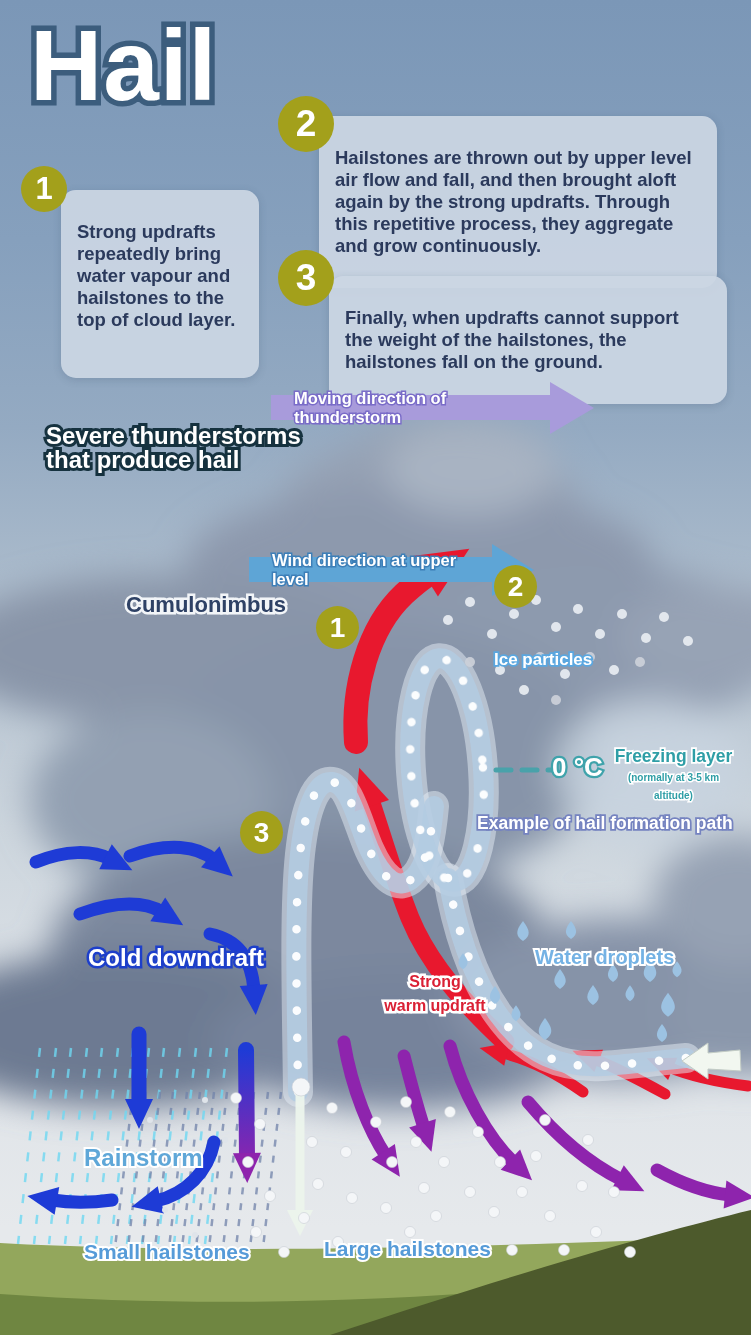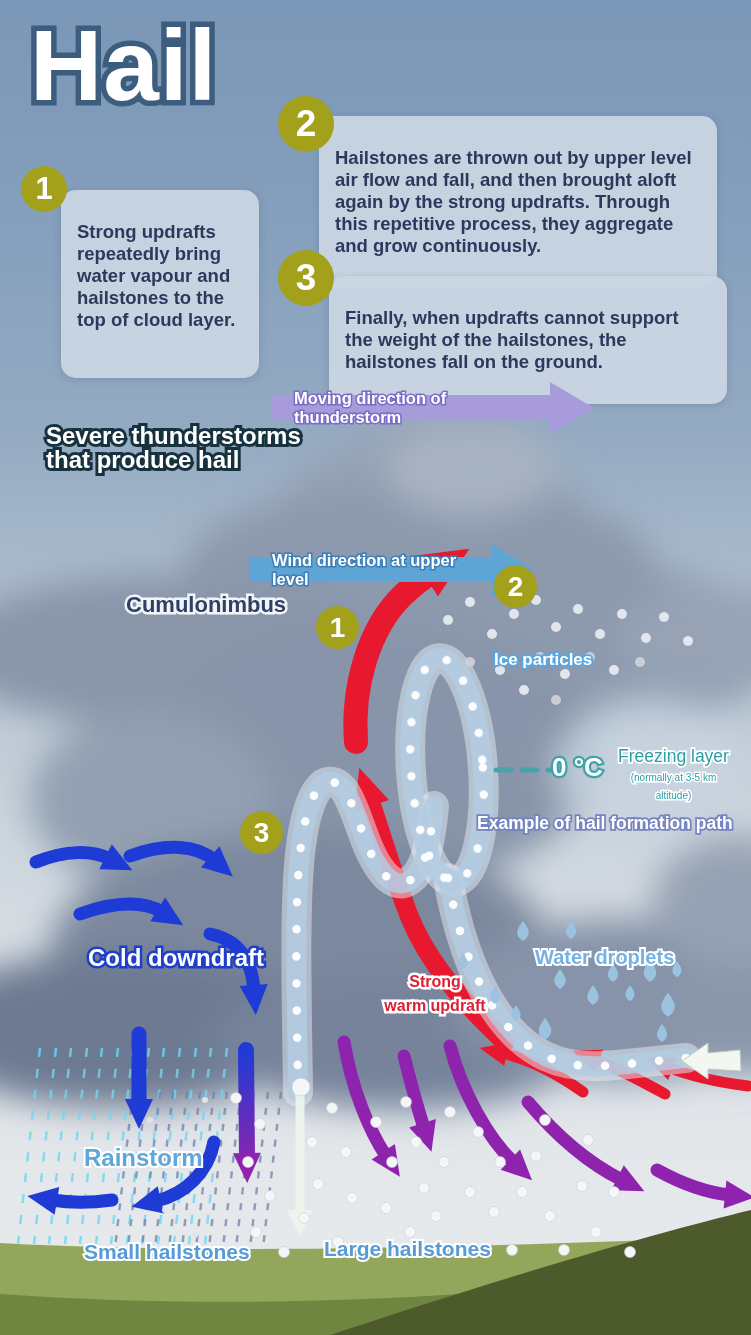--- a/index.html
+++ b/index.html
@@ -45,21 +45,21 @@
 
   
   .sect{left:46px;top:424px;font-size:24px;line-height:24px;color:#fff;--ow:6px;--oc:#16323f;white-space:nowrap;}
   .cumulo{left:126px;top:592px;font-size:22px;color:#2e4165;--ow:5px;--oc:#f2f5f8;}
   .mbadge{z-index:4;}
   .mb1{left:316px;top:606px;width:43px;height:43px;font-size:28px;}
   .mb2{left:494px;top:565px;width:43px;height:43px;font-size:28px;}
   .mb3{left:240px;top:811px;width:43px;height:43px;font-size:28px;}
   .icep{left:494px;top:650px;font-size:17px;color:#fff;--ow:3.5px;--oc:#5aa7e0;}
   .zeroc{left:552px;top:752px;font-size:26px;color:#fff;--ow:4.5px;--oc:#3fa3ab;}
-  .freeze{position:absolute;left:601px;top:746px;width:145px;text-align:center;z-index:3;font-weight:normal;}
+  .freeze{position:absolute;left:601px;top:746px;width:145px;text-align:center;z-index:3;font-weight:bold;}
   .freeze .l1{font-size:17.5px;color:#2e9ea6;--ow:3.5px;--oc:#fff;}
   .freeze .l2{font-size:10px;line-height:13.5px;color:#2e9ea6;--ow:3px;--oc:#fff;}
   .pathex{left:477px;top:813px;font-size:17.5px;color:#fff;--ow:3.5px;--oc:#7583c0;}
   .coldd{left:88px;top:944px;font-size:24px;color:#fff;--ow:5px;--oc:#1d3fca;}
   .warmu{position:absolute;left:338px;top:970px;width:174px;text-align:center;z-index:3;font-weight:bold;}
   .warmu .ot{font-size:16px;line-height:24px;color:#da2135;margin-left:20px;--ow:5px;--oc:#fff;}
   .waterd{left:535px;top:946px;font-size:20px;color:#74b2e4;--ow:4px;--oc:#fff;}
   .rainst{left:84px;top:1144px;font-size:24px;color:#5fa7d8;--ow:4px;--oc:#fff;}
   .smallh{left:84px;top:1240px;font-size:21px;color:#569bd8;--ow:4px;--oc:#fff;}
   .largeh{left:324px;top:1237px;font-size:21px;color:#569bd8;--ow:4px;--oc:#fff;}

